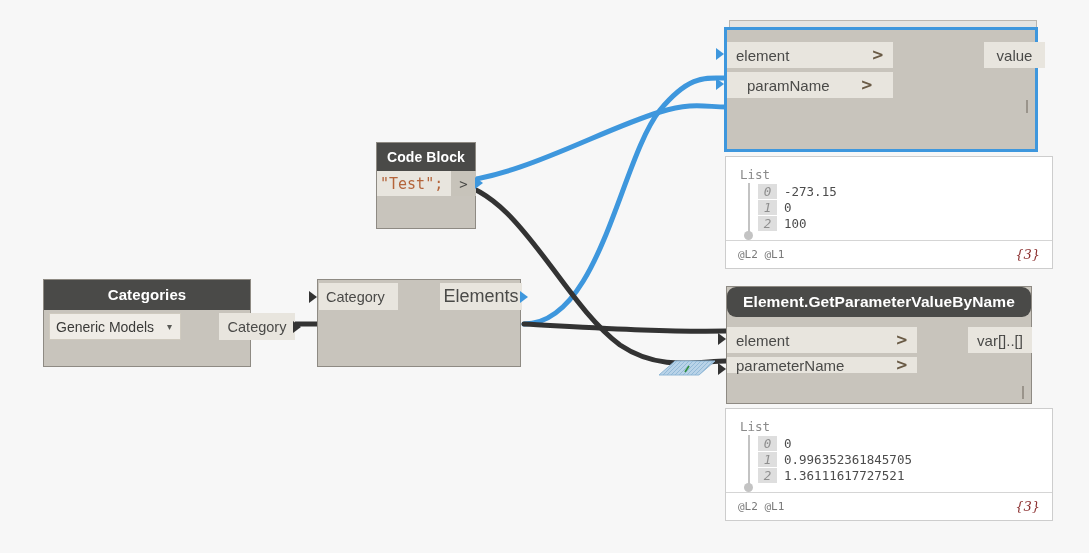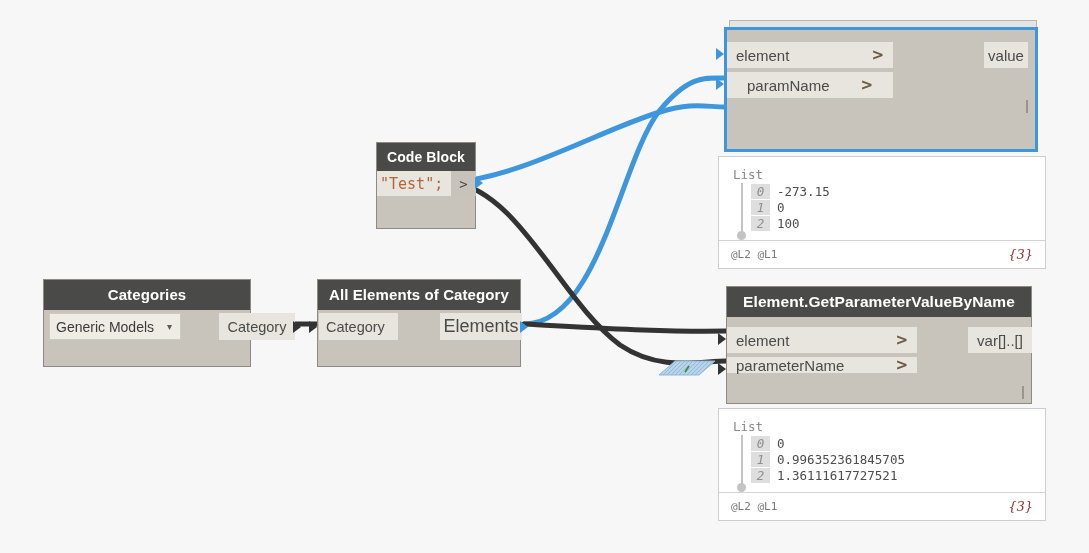--- a/index.html
+++ b/index.html
@@ -155,20 +155,21 @@
     color: #5a5a56;
     font-size: 10px;
   }
 
   
   .preview {
     position: absolute;
     background: #ffffff;
     border: 1px solid #cdcdcd;
     box-sizing: border-box;
+    margin-left: 7px;
   }
   .preview-list {
     position: relative;
     padding: 10px 0 8px 14px;
     font-family: "DejaVu Sans Mono", monospace;
     font-size: 12.5px;
     color: #4c4c4c;
   }
   .preview-list .lw {
     color: #8a8a8a;
@@ -272,21 +273,20 @@
         <span class="ddarrow">▾</span>
       </div>
       <div class="port-out" style="left:175px; top:3px; width:76px; height:27px; font-size:14.5px; background:#e8e5de;">
         <span>Category</span>
       </div>
       <span class="nub-out" style="left:249px; top:11px;"></span>
     </div>
   </div>
 
   <div class="node" style="left:317px; top:279px; width:204px; height:88px;">
-    <div class="node-title" style="height:30px; line-height:30px; font-size:15px;">All Elements of Category</div>
     <div class="node-body" style="height:56px;">
       <span class="nub-in" style="left:-9px; top:11px;"></span>
       <div class="port-in" style="left:1px; top:3px; width:79px; height:27px; font-size:14.5px; padding:0 7px;">
         <span class="plabel">Category</span>
       </div>
       <div class="port-out" style="left:122px; top:3px; width:82px; height:27px; font-size:18px;">
         <span>Elements</span>
       </div>
       <span class="nub-out blue" style="left:202px; top:11px;"></span>
     </div>
@@ -315,21 +315,21 @@
         <span class="plabel">element</span>
         <span class="chev">&gt;</span>
       </div>
 
       <span class="nub-in blue" style="left:-11px; top:48px;"></span>
       <div class="port-in" style="left:0px; top:42px; width:166px; height:26px; font-size:15px; padding:0 20px;">
         <span class="plabel">paramName</span>
         <span class="chev">&gt;</span>
       </div>
 
-      <div class="port-out" style="left:257px; top:12px; width:44px; height:26px; font-size:15px;">
+      <div class="port-out" style="left:257px; top:12px; width:61px; height:26px; font-size:15px;">
         <span>value</span>
       </div>
 
       <span class="resize-mark"></span>
     </div>
   </div>
 
   <div class="preview" style="left:718px; top:156px; width:328px; height:113px;">
     <div class="preview-list">
       <span class="lw">List</span>
@@ -348,21 +348,21 @@
         <span class="val">100</span>
       </div>
     </div>
     <div class="preview-foot" style="height:28px;">
       <span class="lacing">@L2 @L1</span>
       <span class="count">{3}</span>
     </div>
   </div>
 
   <div class="node" style="left:726px; top:286px; width:306px; height:118px;">
-    <div class="node-title" style="height:30px; line-height:30px; font-size:15.5px;">Element.GetParameterValueByName</div>
+    <div class="node-title" style="height:30px; line-height:30px; font-size:15.5px;border-radius:9px;">Element.GetParameterValueByName</div>
     <div class="node-body" style="height:86px;">
 
       <span class="nub-in" style="left:-9px; top:16px;"></span>
       <div class="port-in" style="left:0px; top:10px; width:190px; height:26px; font-size:15px; padding:0 9px;">
         <span class="plabel">element</span>
         <span class="chev">&gt;</span>
       </div>
 
       <span class="nub-in" style="left:-9px; top:46px;"></span>
       <div class="port-in" style="left:0px; top:40px; width:190px; height:16px; font-size:15px; padding:0 9px;">

